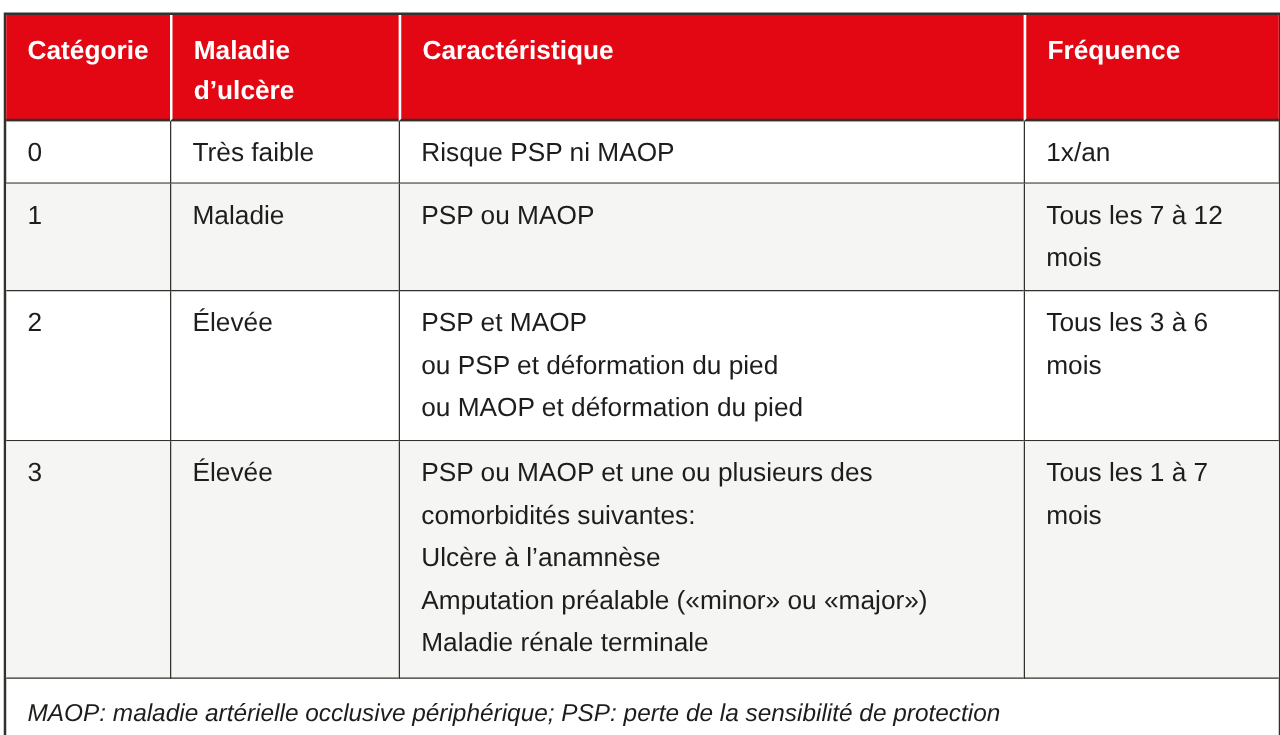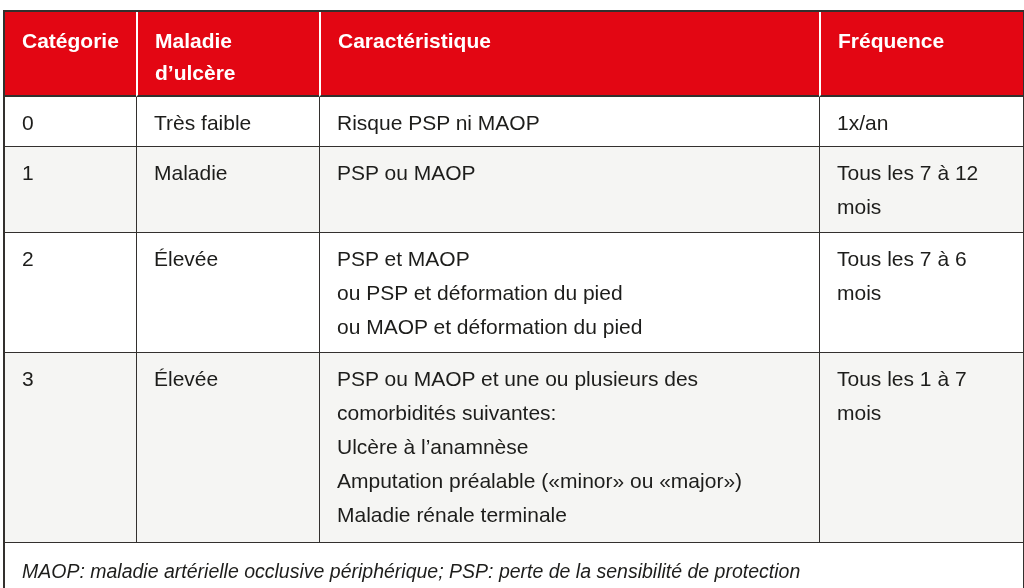--- a/index.html
+++ b/index.html
@@ -98,21 +98,21 @@
         <td>PSP ou MAOP</td>
         <td>Tous les 7 à 12
 mois</td>
       </tr>
       <tr class="r2">
         <td>2</td>
         <td>Élevée</td>
         <td>PSP et MAOP
 ou PSP et déformation du pied
 ou MAOP et déformation du pied</td>
-        <td>Tous les 7 à 6
+        <td>Tous les 3 à 6
 mois</td>
       </tr>
       <tr class="r3 alt">
         <td>3</td>
         <td>Élevée</td>
         <td>PSP ou MAOP et une ou plusieurs des
 comorbidités suivantes:
 Ulcère à l’anamnèse
 Amputation préalable («minor» ou «major»)
 Maladie rénale terminale</td>

